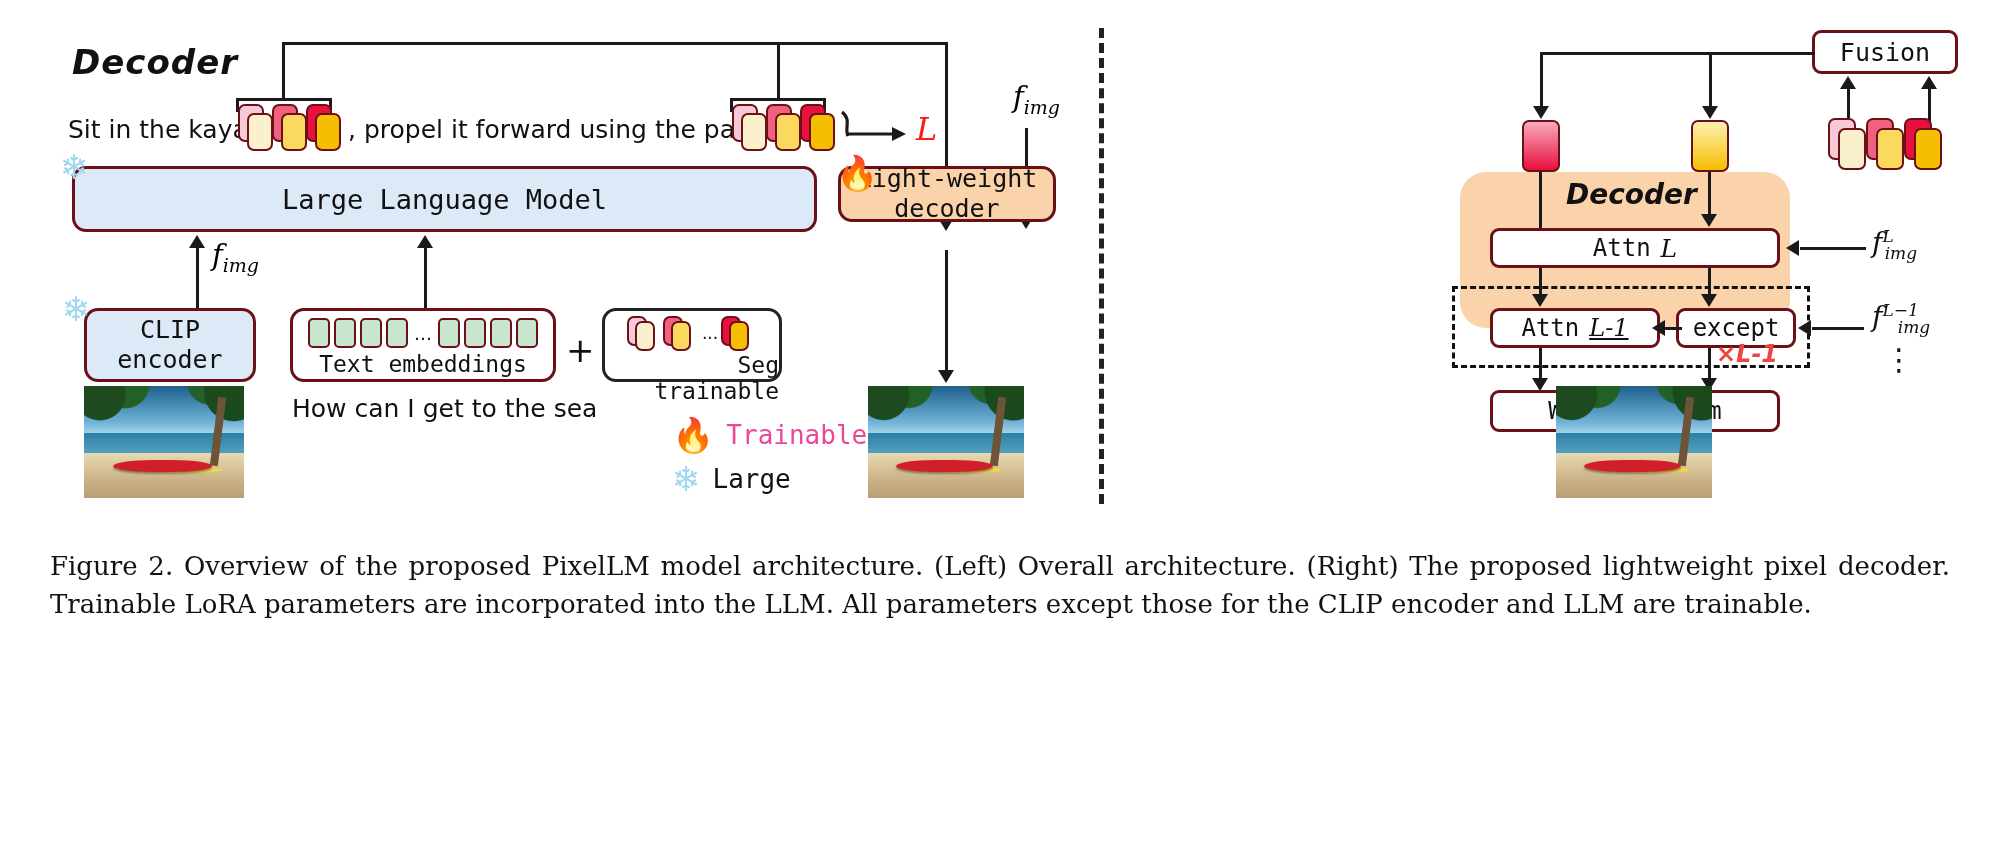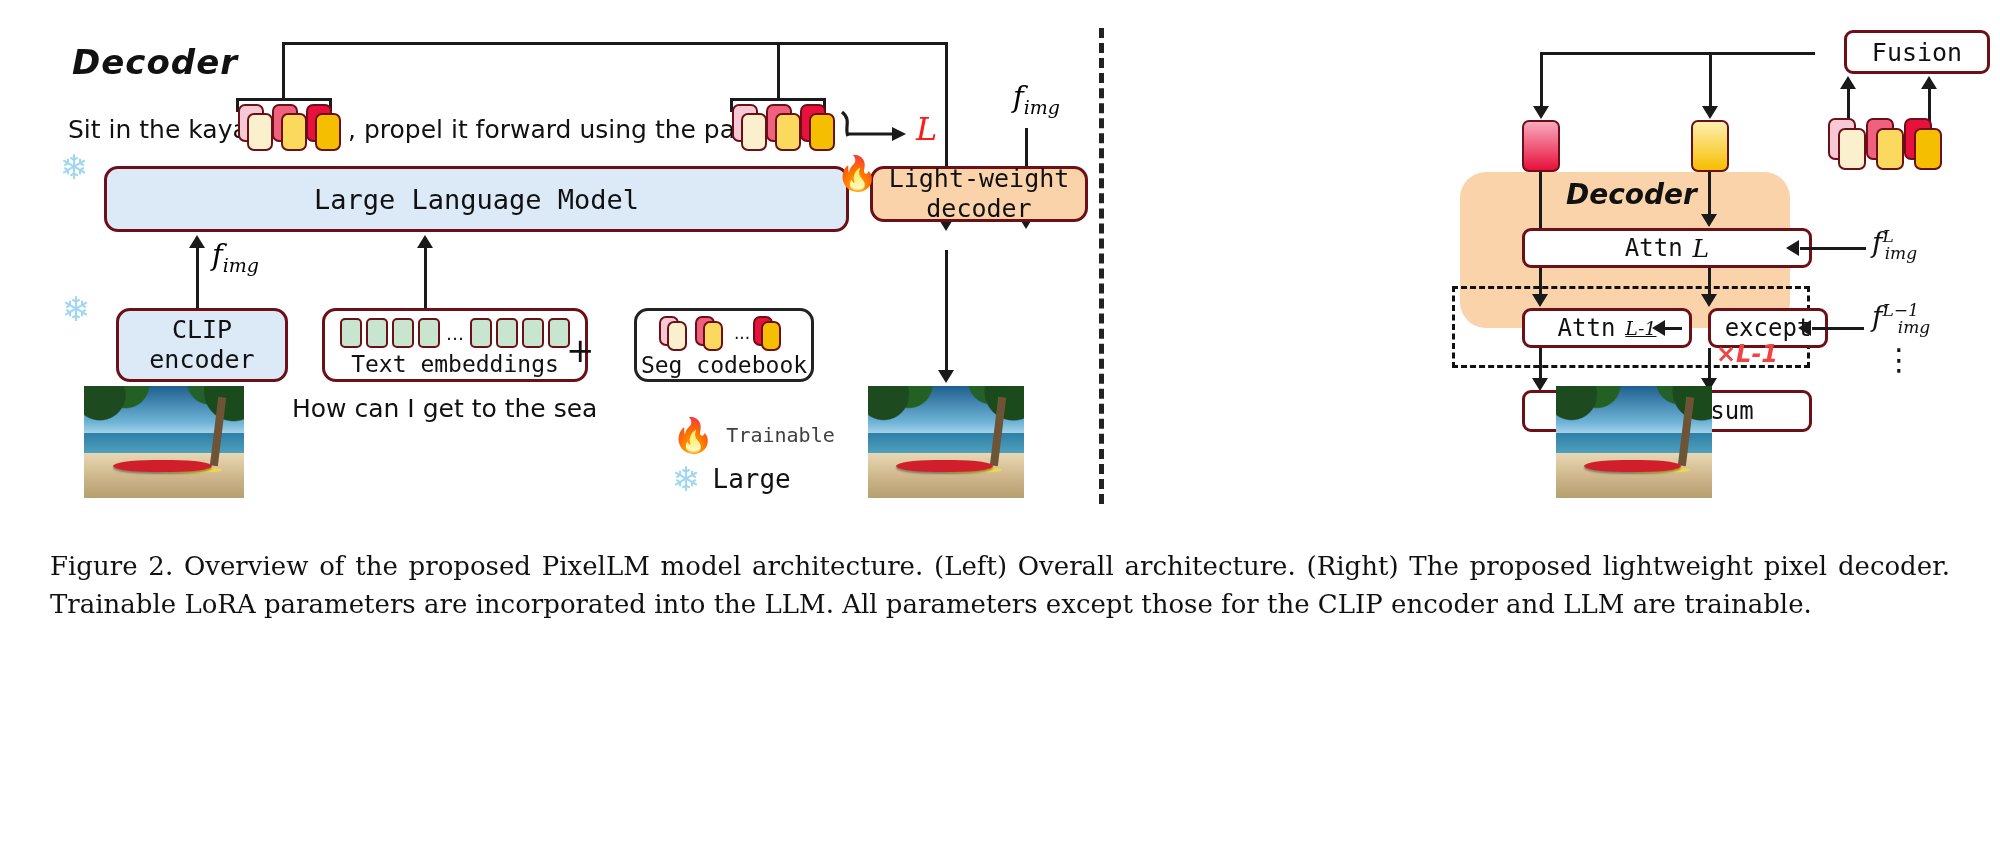--- a/index.html
+++ b/index.html
@@ -3,21 +3,21 @@
 <meta charset="utf-8">
 <style>
   html,body{margin:0;padding:0;background:#ffffff;}
   body{width:2000px;height:849px;font-family:"DejaVu Sans",sans-serif;position:relative;overflow:hidden;}
   .fig{position:absolute;left:0;top:0;width:2000px;height:849px;}
   .abs{position:absolute;}
   .mono{font-family:"DejaVu Sans Mono",monospace;}
   .serif-i{font-family:"DejaVu Serif",serif;font-style:italic;}
 
   
-  .rbox{box-sizing:border-box;border:3px solid #6b1016;border-radius:14px;display:flex;align-items:center;justify-content:center;text-align:right;margin-left:32px;}
+  .rbox{box-sizing:border-box;border:3px solid #6b1016;border-radius:14px;display:flex;align-items:center;justify-content:center;text-align:right;}
   .blue{background:#dce9f7;}
   .orange{background:#fbd3ab;}
   .white{background:#ffffff;}
   .blk{border-color:#222;}
 
   
   .tok{box-sizing:border-box;border:2.5px solid #6b1016;border-radius:7px;}
   .tok-sm{border-width:2px;border-radius:5px;}
   .green{background:#c8e6cf;}
 
@@ -154,42 +154,42 @@
       <span class="abs" style="position:relative;display:inline-block;width:36px;height:34px;">
         <span class="tok" style="position:absolute;left:0;top:0;width:20px;height:30px;background:#f0607f;"></span>
         <span class="tok" style="position:absolute;left:8px;top:5px;width:20px;height:30px;background:#fbd95f;"></span>
       </span>
       <span style="font-size:17px;color:#111;padding:0 3px;">...</span>
       <span class="abs" style="position:relative;display:inline-block;width:36px;height:34px;">
         <span class="tok" style="position:absolute;left:0;top:0;width:20px;height:30px;background:#e8103c;"></span>
         <span class="tok" style="position:absolute;left:8px;top:5px;width:20px;height:30px;background:#f6be00;"></span>
       </span>
     </div>
-    <div class="mono" style="font-size:23px;color:#111;margin-top:2px;">Seg codebook</div>
+    <div class="mono" style="font-size:23px;color:#111;margin-top:2px;">Seg trainable</div>
   </div>
 
   <div class="abs sent" style="left:292px;top:394px;">How can I get to the sea</div>
 
   <div class="ln vln abs" style="left:945px;top:250px;height:122px;"></div>
   <div class="arrowhead ah-down abs" style="left:938px;top:370px;"></div>
 
   <div class="photo" style="left:84px;top:386px;width:160px;height:112px;">
     <div class="sky"></div>
       <div class="sea"></div>
       <div class="sand"></div>
     <div class="palmL"></div>
       <div class="palmR"></div>
       <div class="trunk"></div>
     <div class="paddle"></div>
       <div class="kayak"></div>
   </div>
 
   <div class="abs" style="left:672px;top:418px;display:flex;align-items:center;gap:12px;">
     <span class="emoji" style="color:#ff7a18;">🔥</span>
-    <span class="mono" style="font-size:20px;color:#404040;">Trainable</span>
+    <span class="mono" style="font-size:26px;color:#ec4899;">Trainable</span>
   </div>
   <div class="abs" style="left:672px;top:462px;display:flex;align-items:center;gap:12px;">
     <span class="emoji" style="color:#9fd6f2;">❄</span>
     <span class="mono" style="font-size:26px;color:#111;">Large</span>
   </div>
 
   <div class="photo" style="left:868px;top:386px;width:156px;height:112px;">
     <div class="sky"></div>
       <div class="sea"></div>
       <div class="sand"></div>
@@ -243,21 +243,21 @@
   <div class="ln hln abs" style="left:1800px;top:247px;width:66px;"></div>
   <div class="arrowhead ah-left abs" style="left:1786px;top:240px;"></div>
   <div class="abs" style="left:1872px;top:226px;font-family:'DejaVu Serif',serif;font-style:italic;font-size:28px;color:#111;">
     <span>f</span><sup style="font-size:17px;">L</sup><sub style="font-size:17px;margin-left:-9px;">img</sub>
   </div>
 
   <div class="dashbox" style="left:1452px;top:286px;width:358px;height:82px;border-top-style:dashed;"></div>
 
   <div class="rbox white abs mono" style="left:1490px;top:308px;width:170px;height:40px;font-size:24px;color:#111;border-radius:9px;">
     <span>Attn</span>
-    <span class="serif-i" style="margin-left:10px;font-size:19px;text-decoration:underline;">L-1</span>
+    <span class="serif-i" style="margin-left:10px;font-size:24px;text-decoration:underline;">L-1</span>
   </div>
 
   <div class="rbox white abs mono" style="left:1676px;top:308px;width:120px;height:40px;font-size:24px;color:#111;border-radius:9px;">except</div>
 
   <div class="ln vln abs" style="left:1539px;top:268px;height:28px;"></div>
   <div class="arrowhead ah-down abs" style="left:1532px;top:294px;"></div>
 
   <div class="ln vln abs" style="left:1708px;top:268px;height:28px;"></div>
   <div class="arrowhead ah-down abs" style="left:1701px;top:294px;"></div>
 

